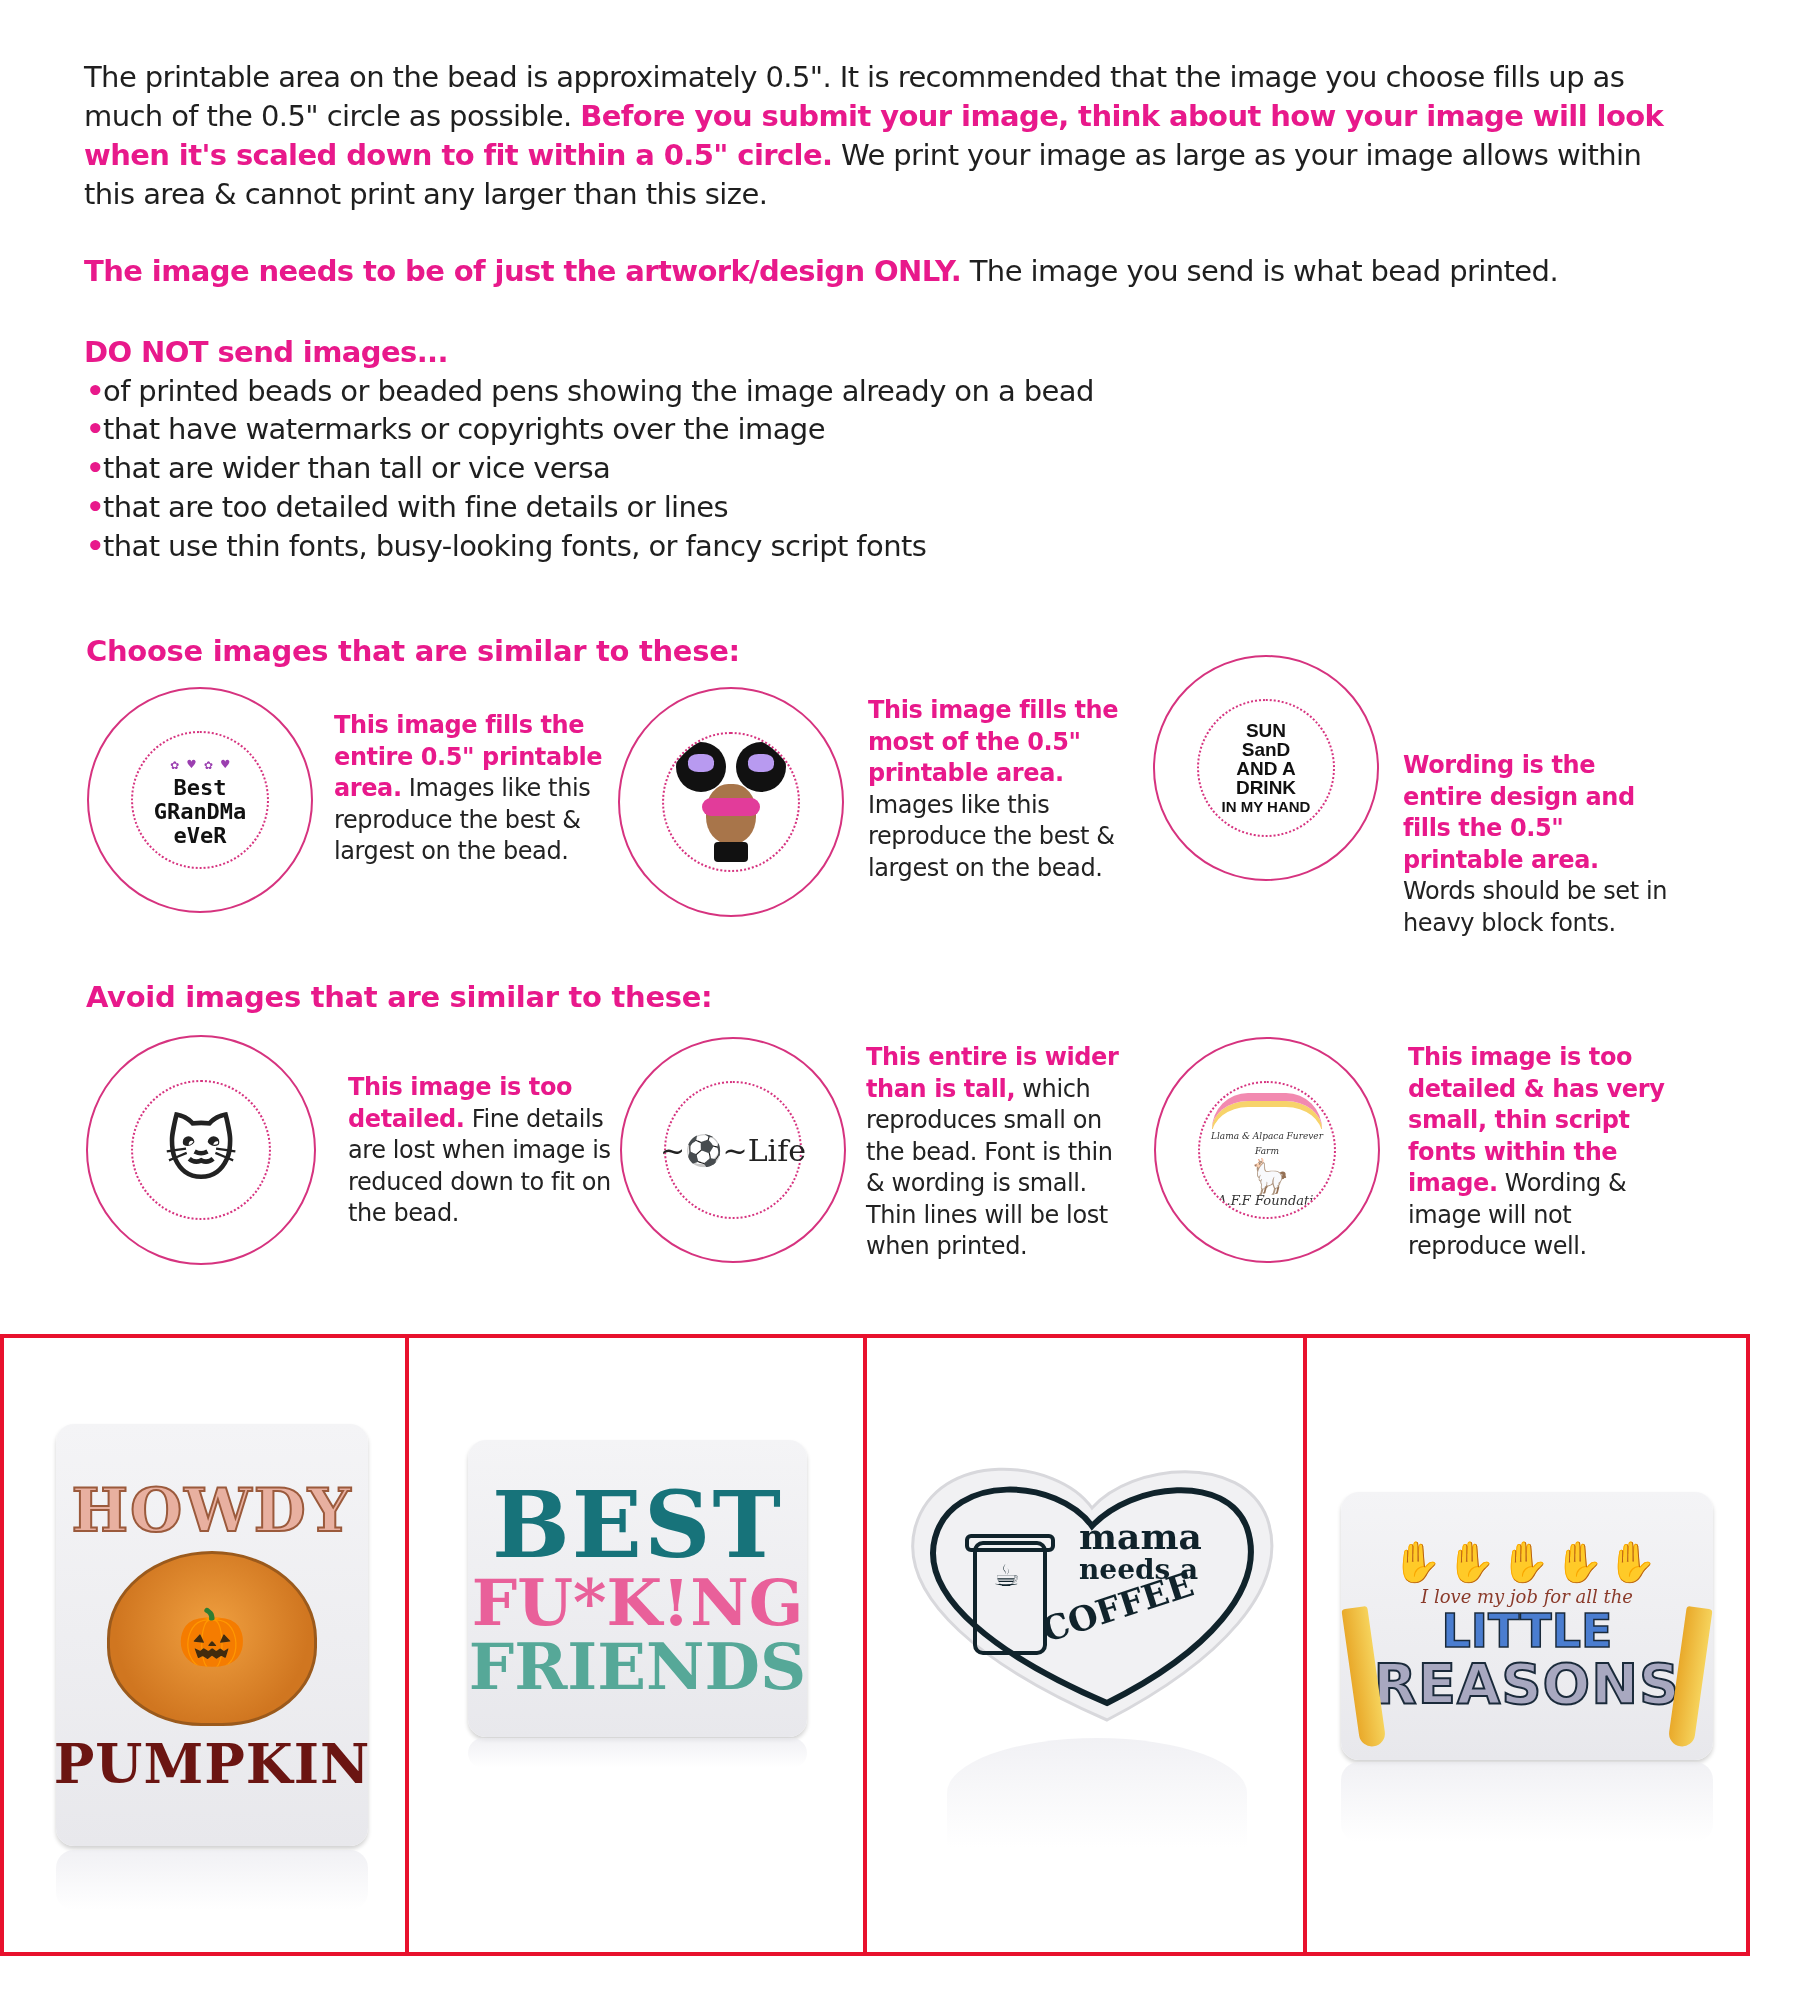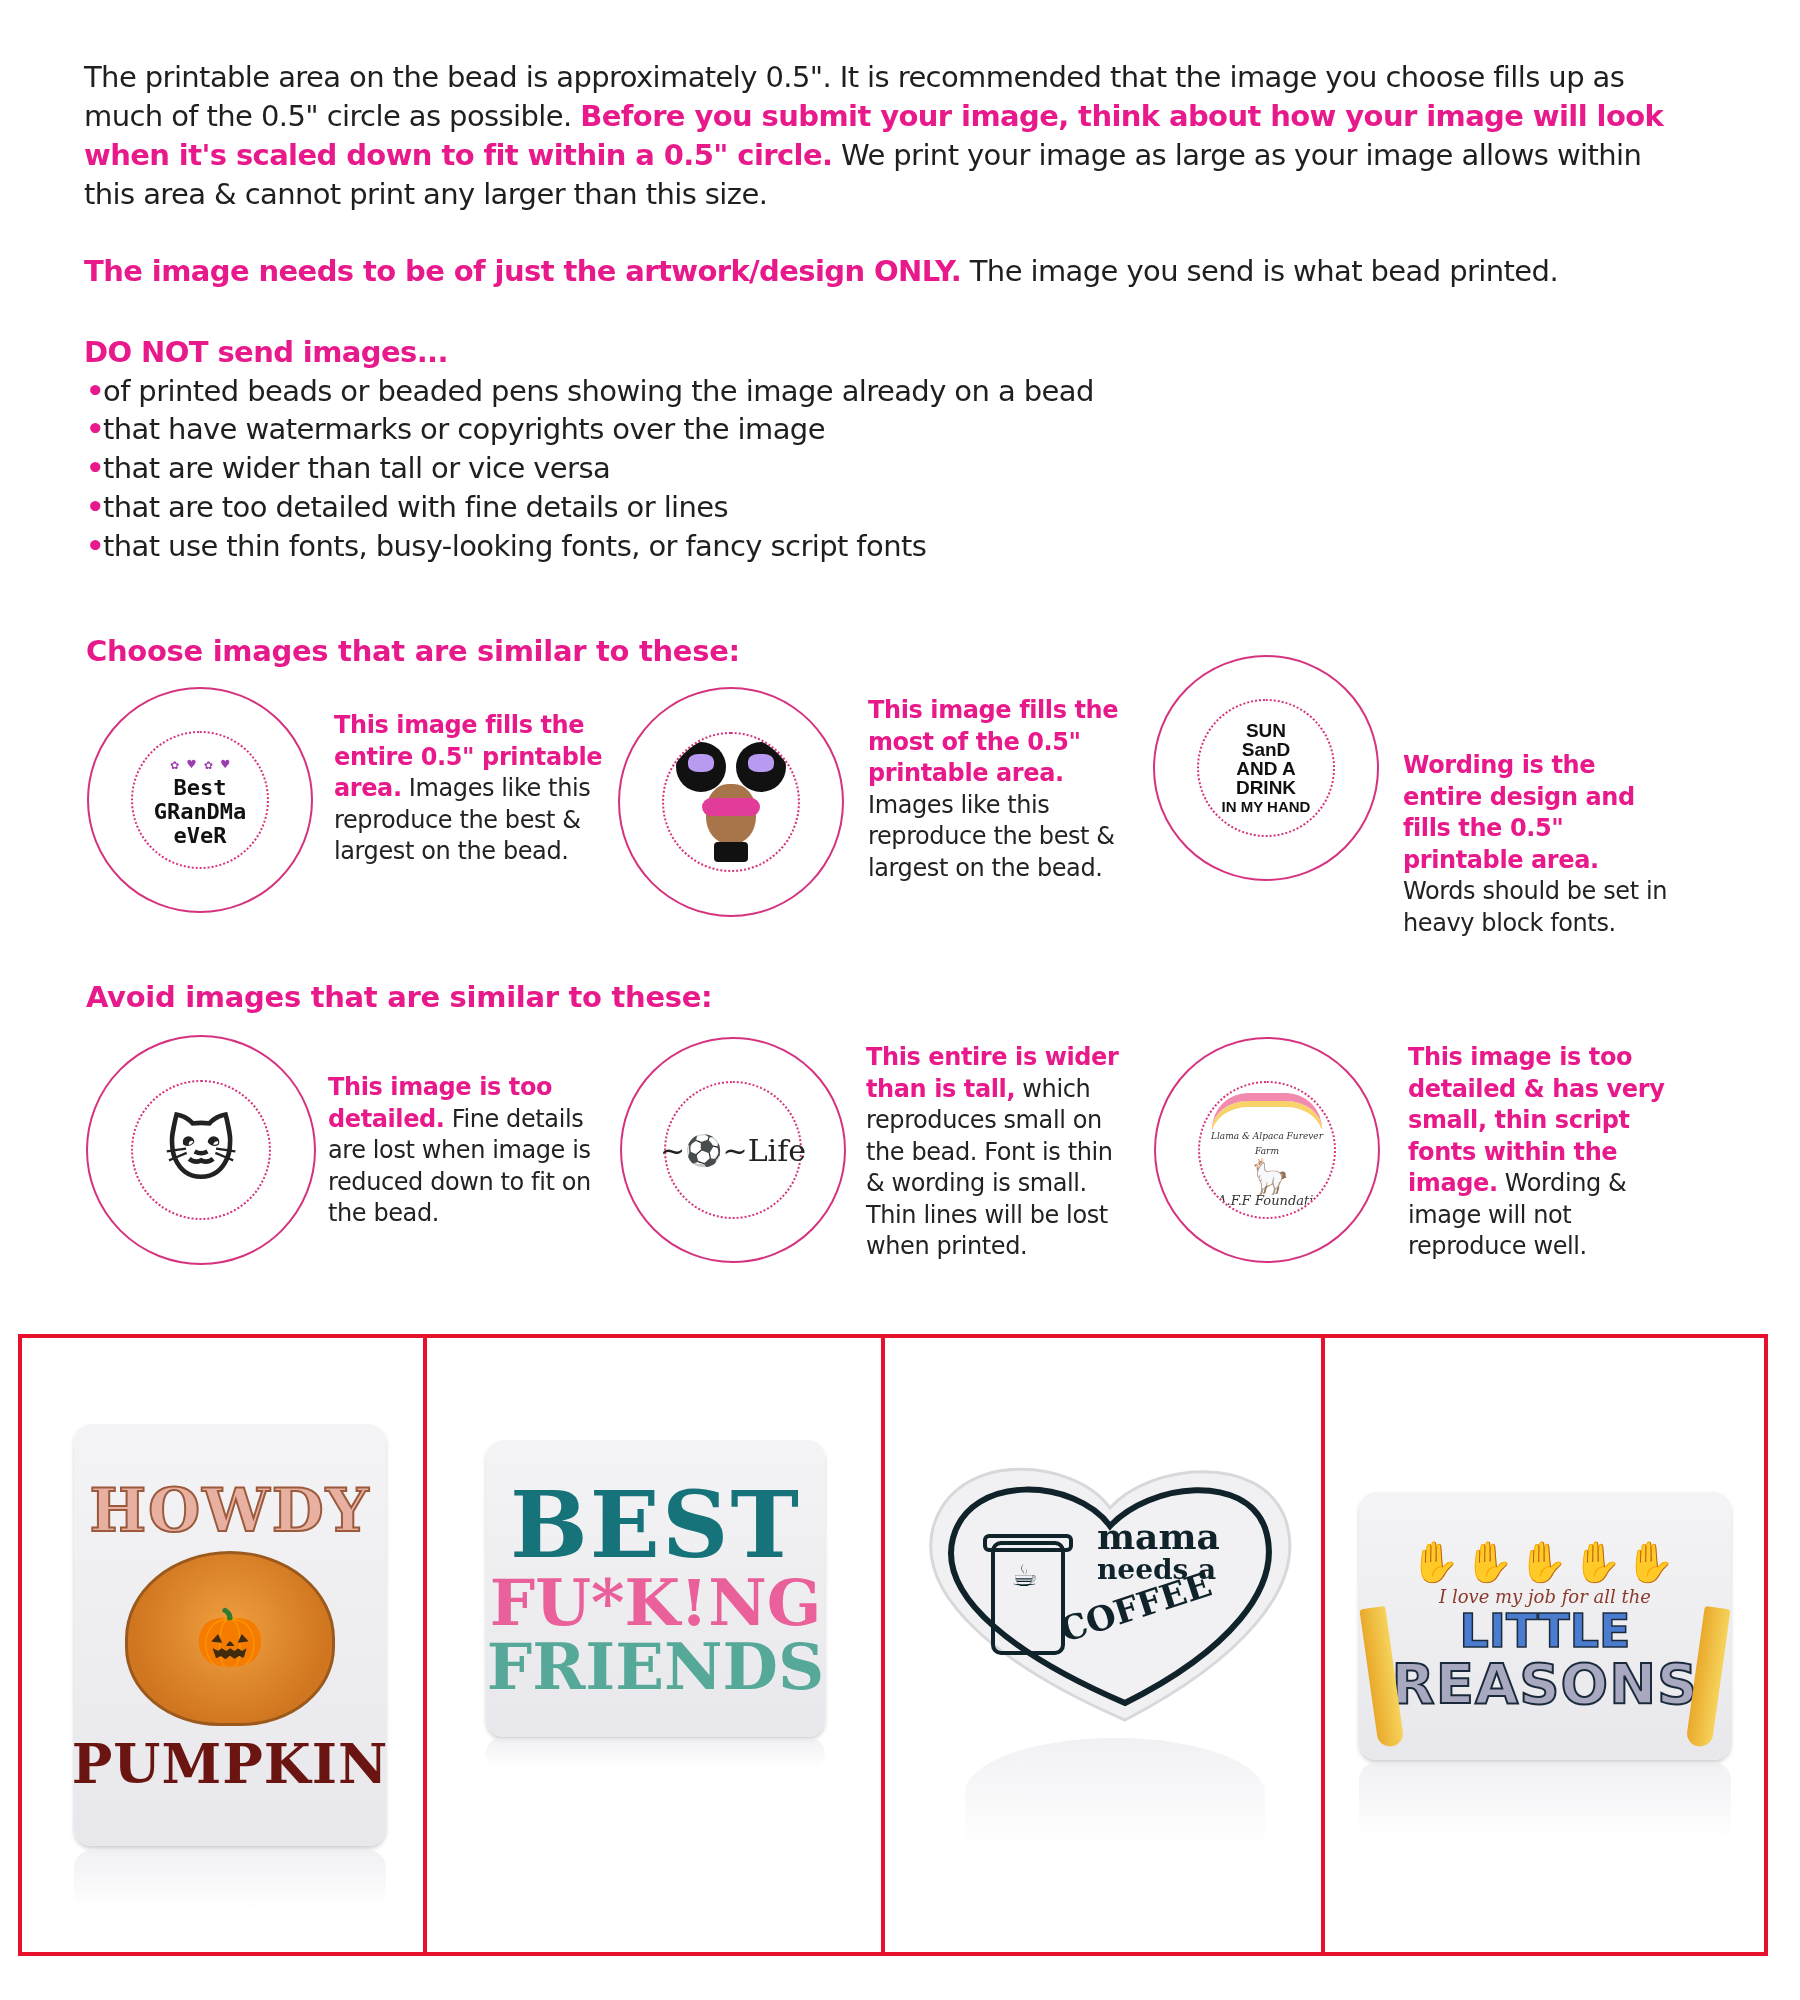--- a/index.html
+++ b/index.html
@@ -24,21 +24,21 @@
     .caption .pink { font-weight: bold; }
 
     .art-grandma { font-family: "DejaVu Sans Mono", monospace; font-size: 22px; line-height: 24px; font-weight: bold; color: #111; }
     .art-grandma .deco { color: #9b3fb0; font-size: 14px; }
     .art-girl { position: relative; width: 110px; height: 120px; }
     .art-sun { font-family: "Liberation Sans", sans-serif; font-weight: bold; font-size: 19px; line-height: 19px; color: #111; }
     .art-cat { font-size: 70px; line-height: 70px; color: #222; }
     .art-life { font-family: "DejaVu Serif", serif; font-size: 30px; color: #222; white-space: nowrap; }
     .art-laff { font-family: "DejaVu Serif", serif; font-style: italic; font-size: 13px; color: #333; line-height: 15px; }
 
-    .products-frame { position: absolute; left: 18px; top: 1334px; width: 1750px; height: 622px; border: 4px solid #e8112d; display: flex; }
+    .products-frame { position: absolute; left: 0; top: 1334px; width: 1750px; height: 622px; border: 4px solid #e8112d; display: flex; }
     .product-cell { position: relative; height: 100%; border-right: 4px solid #e8112d; }
     .product-cell:last-child { border-right: none; }
     .bead { position: absolute; background: linear-gradient(180deg, #f4f4f6 0%, #e8e8ec 100%); border-radius: 18px; box-shadow: 0 3px 4px rgba(0,0,0,0.18); display: flex; flex-direction: column; align-items: center; justify-content: center; text-align: center; overflow: hidden; }
     .reflection { position: absolute; background: linear-gradient(180deg, rgba(235,235,240,0.7), rgba(255,255,255,0)); border-radius: 18px; }
 
     .howdy-top { font-family: "DejaVu Serif", serif; font-weight: bold; font-size: 60px; color: #e8b0a0; -webkit-text-stroke: 2px #9b5a3c; letter-spacing: 2px; }
     .howdy-pumpkin { width: 210px; height: 175px; background: radial-gradient(circle at 50% 45%, #f0a040, #d07620 70%); border-radius: 50% 50% 45% 45%; border: 3px solid #9b5a1c; margin: 6px 0; display: flex; align-items: center; justify-content: center; font-size: 56px; color: #5c1a12; }
     .howdy-bottom { font-family: "DejaVu Serif", serif; font-weight: bold; font-size: 54px; color: #6b1512; letter-spacing: 1px; }
     .best-line1 { font-family: "DejaVu Serif", serif; font-weight: bold; font-size: 92px; line-height: 92px; color: #17737a; letter-spacing: 2px; }
     .best-line2 { font-family: "DejaVu Serif", serif; font-weight: bold; font-size: 64px; line-height: 64px; color: #e9609a; }
@@ -120,21 +120,21 @@
   <span class="pink">Wording is the entire design and fills the 0.5" printable area.</span><span> Words should be set in heavy block fonts.</span>
 </p>
 
 <h2 class="section-heading" style="top:980px;">Avoid images that are similar to these:</h2>
 
 <div class="circle" style="left:86px; top:1035px; width:230px; height:230px;">
   <div class="inner-circle">
     <div class="art-cat">🐱</div>
   </div>
 </div>
-<p class="caption" style="left:328px; top:1072px; width:270px;">
+<p class="caption" style="left:348px; top:1072px; width:270px;">
   <span class="pink">This image is too detailed.</span><span> Fine details are lost when image is reduced down to fit on the bead.</span>
 </p>
 
 <div class="circle" style="left:620px; top:1037px; width:226px; height:226px;">
   <div class="inner-circle" style="overflow:visible;">
     <div class="art-life">~⚽~Life</div>
   </div>
 </div>
 <p class="caption" style="left:866px; top:1042px; width:270px;">
   <span class="pink">This entire is wider than is tall,</span><span> which reproduces small on the bead. Font is thin &amp; wording is small. Thin lines will be lost when printed.</span>

